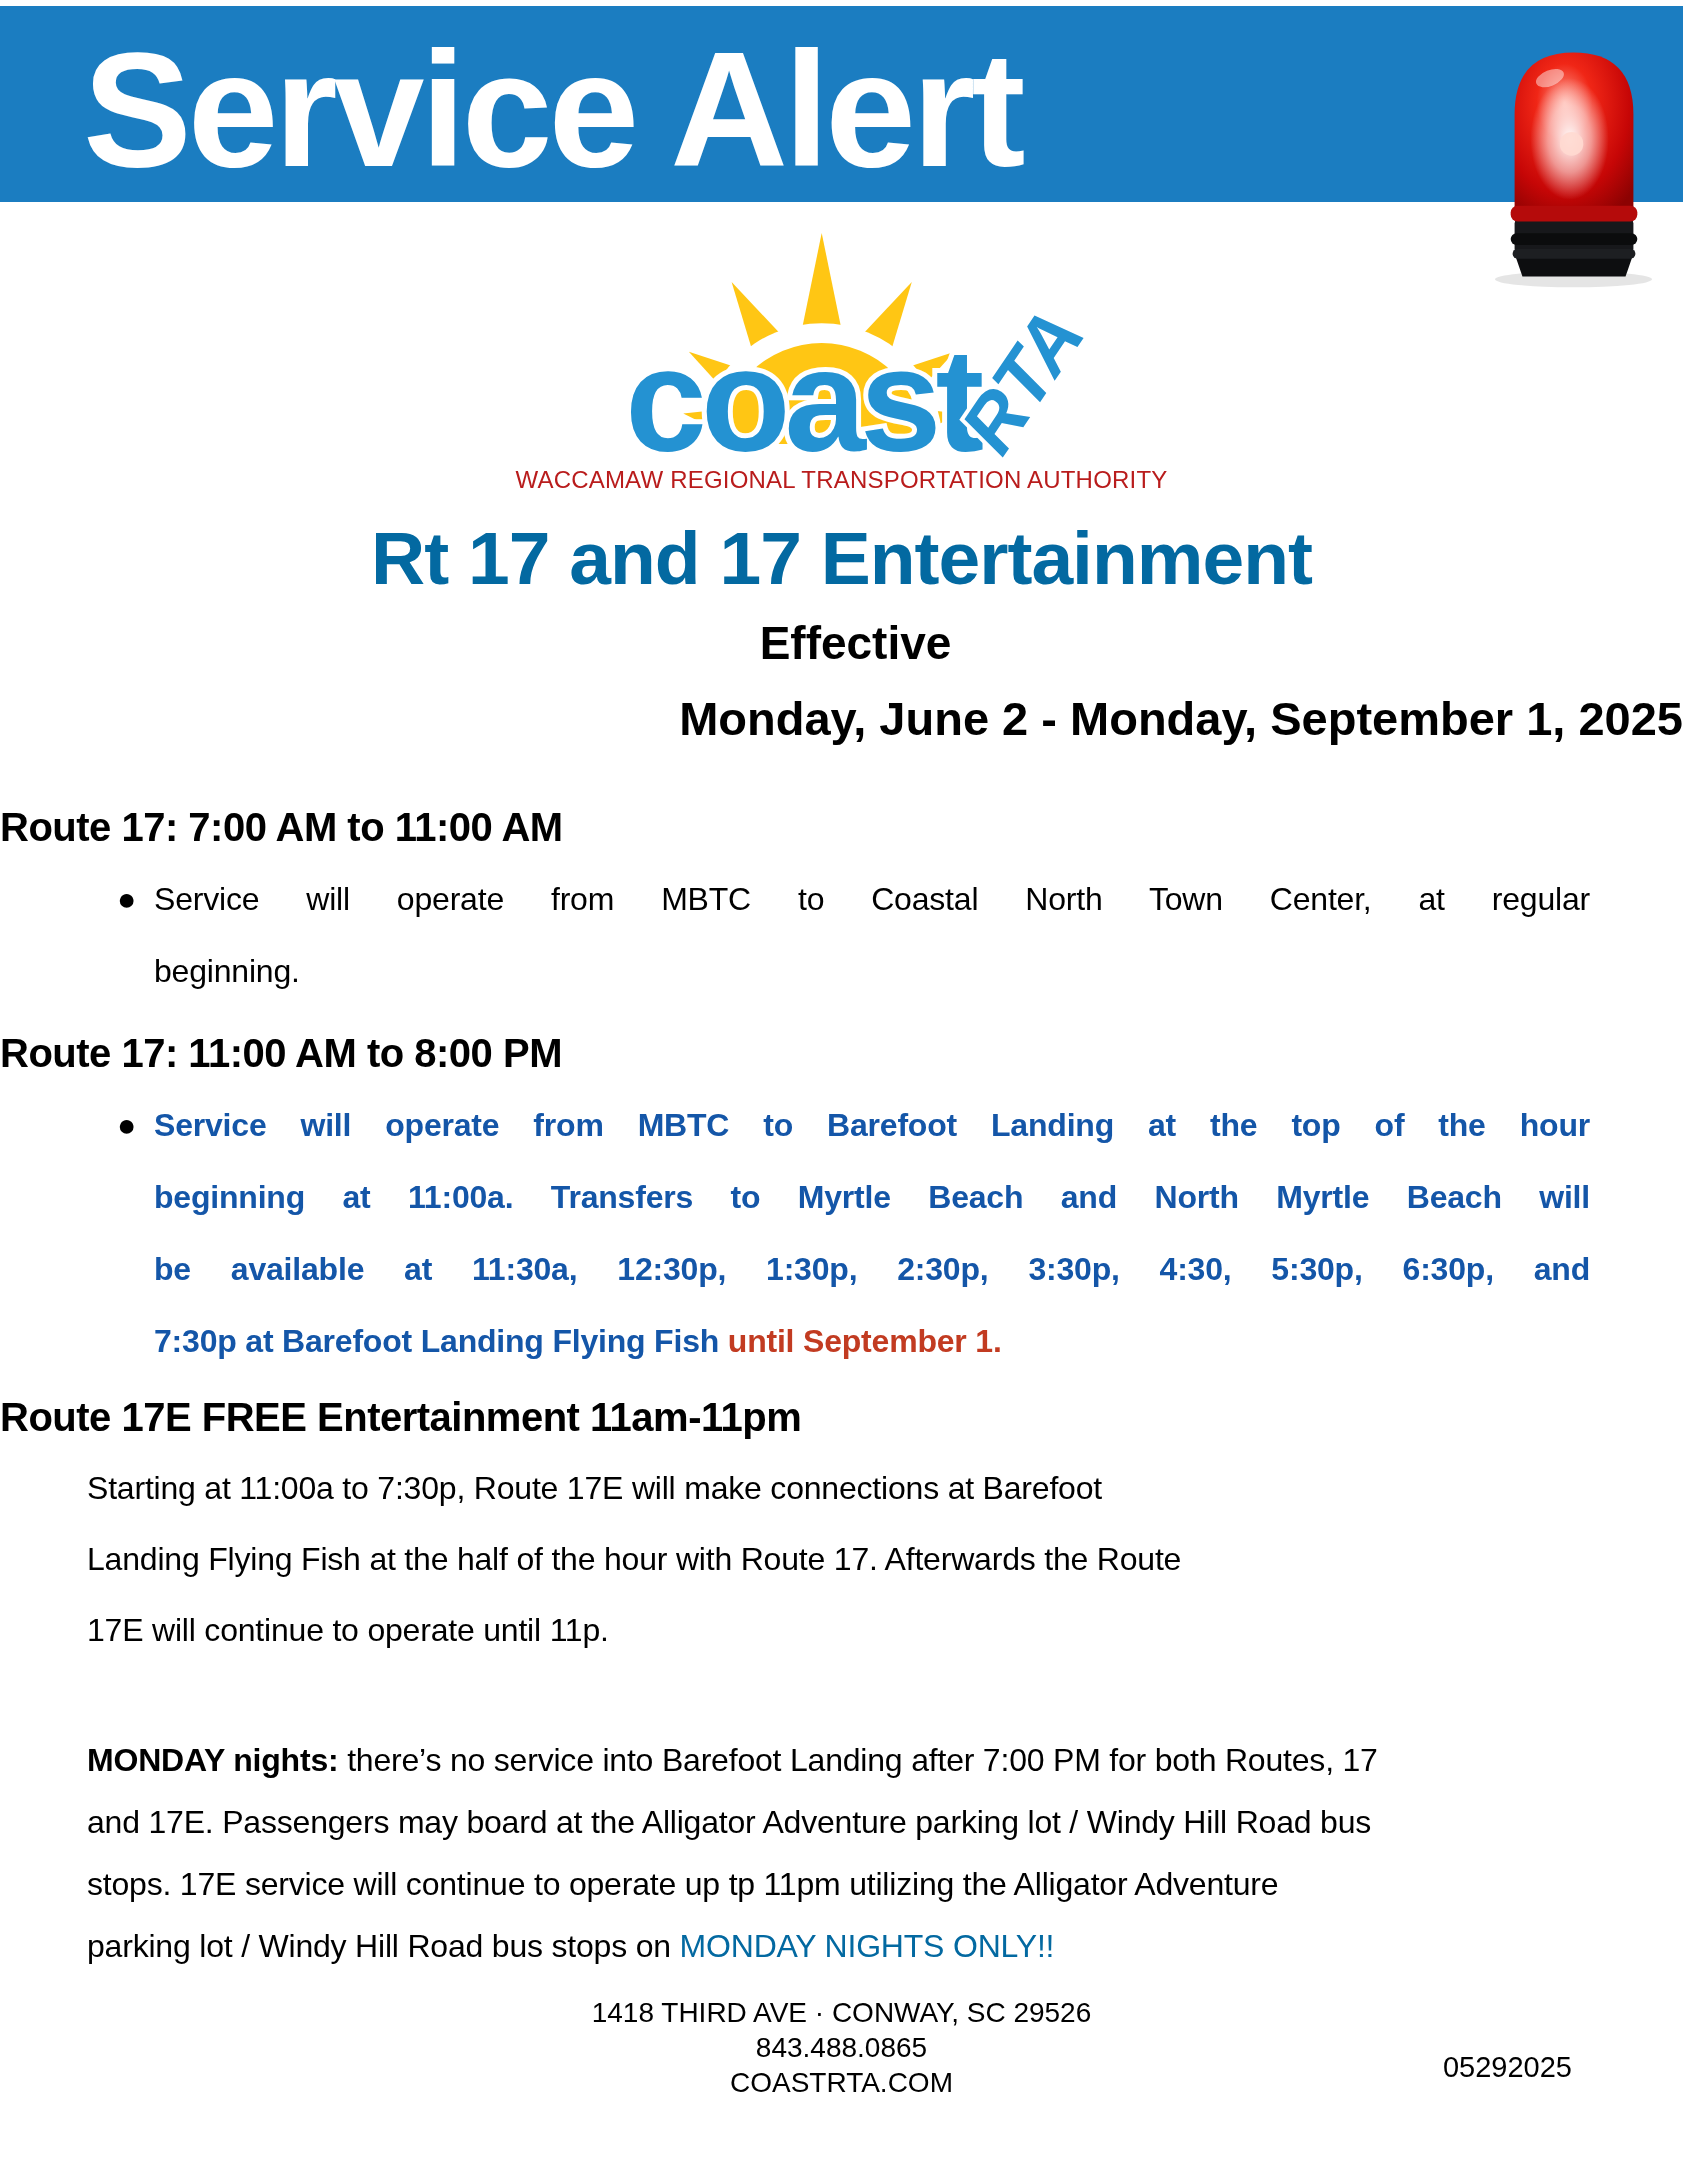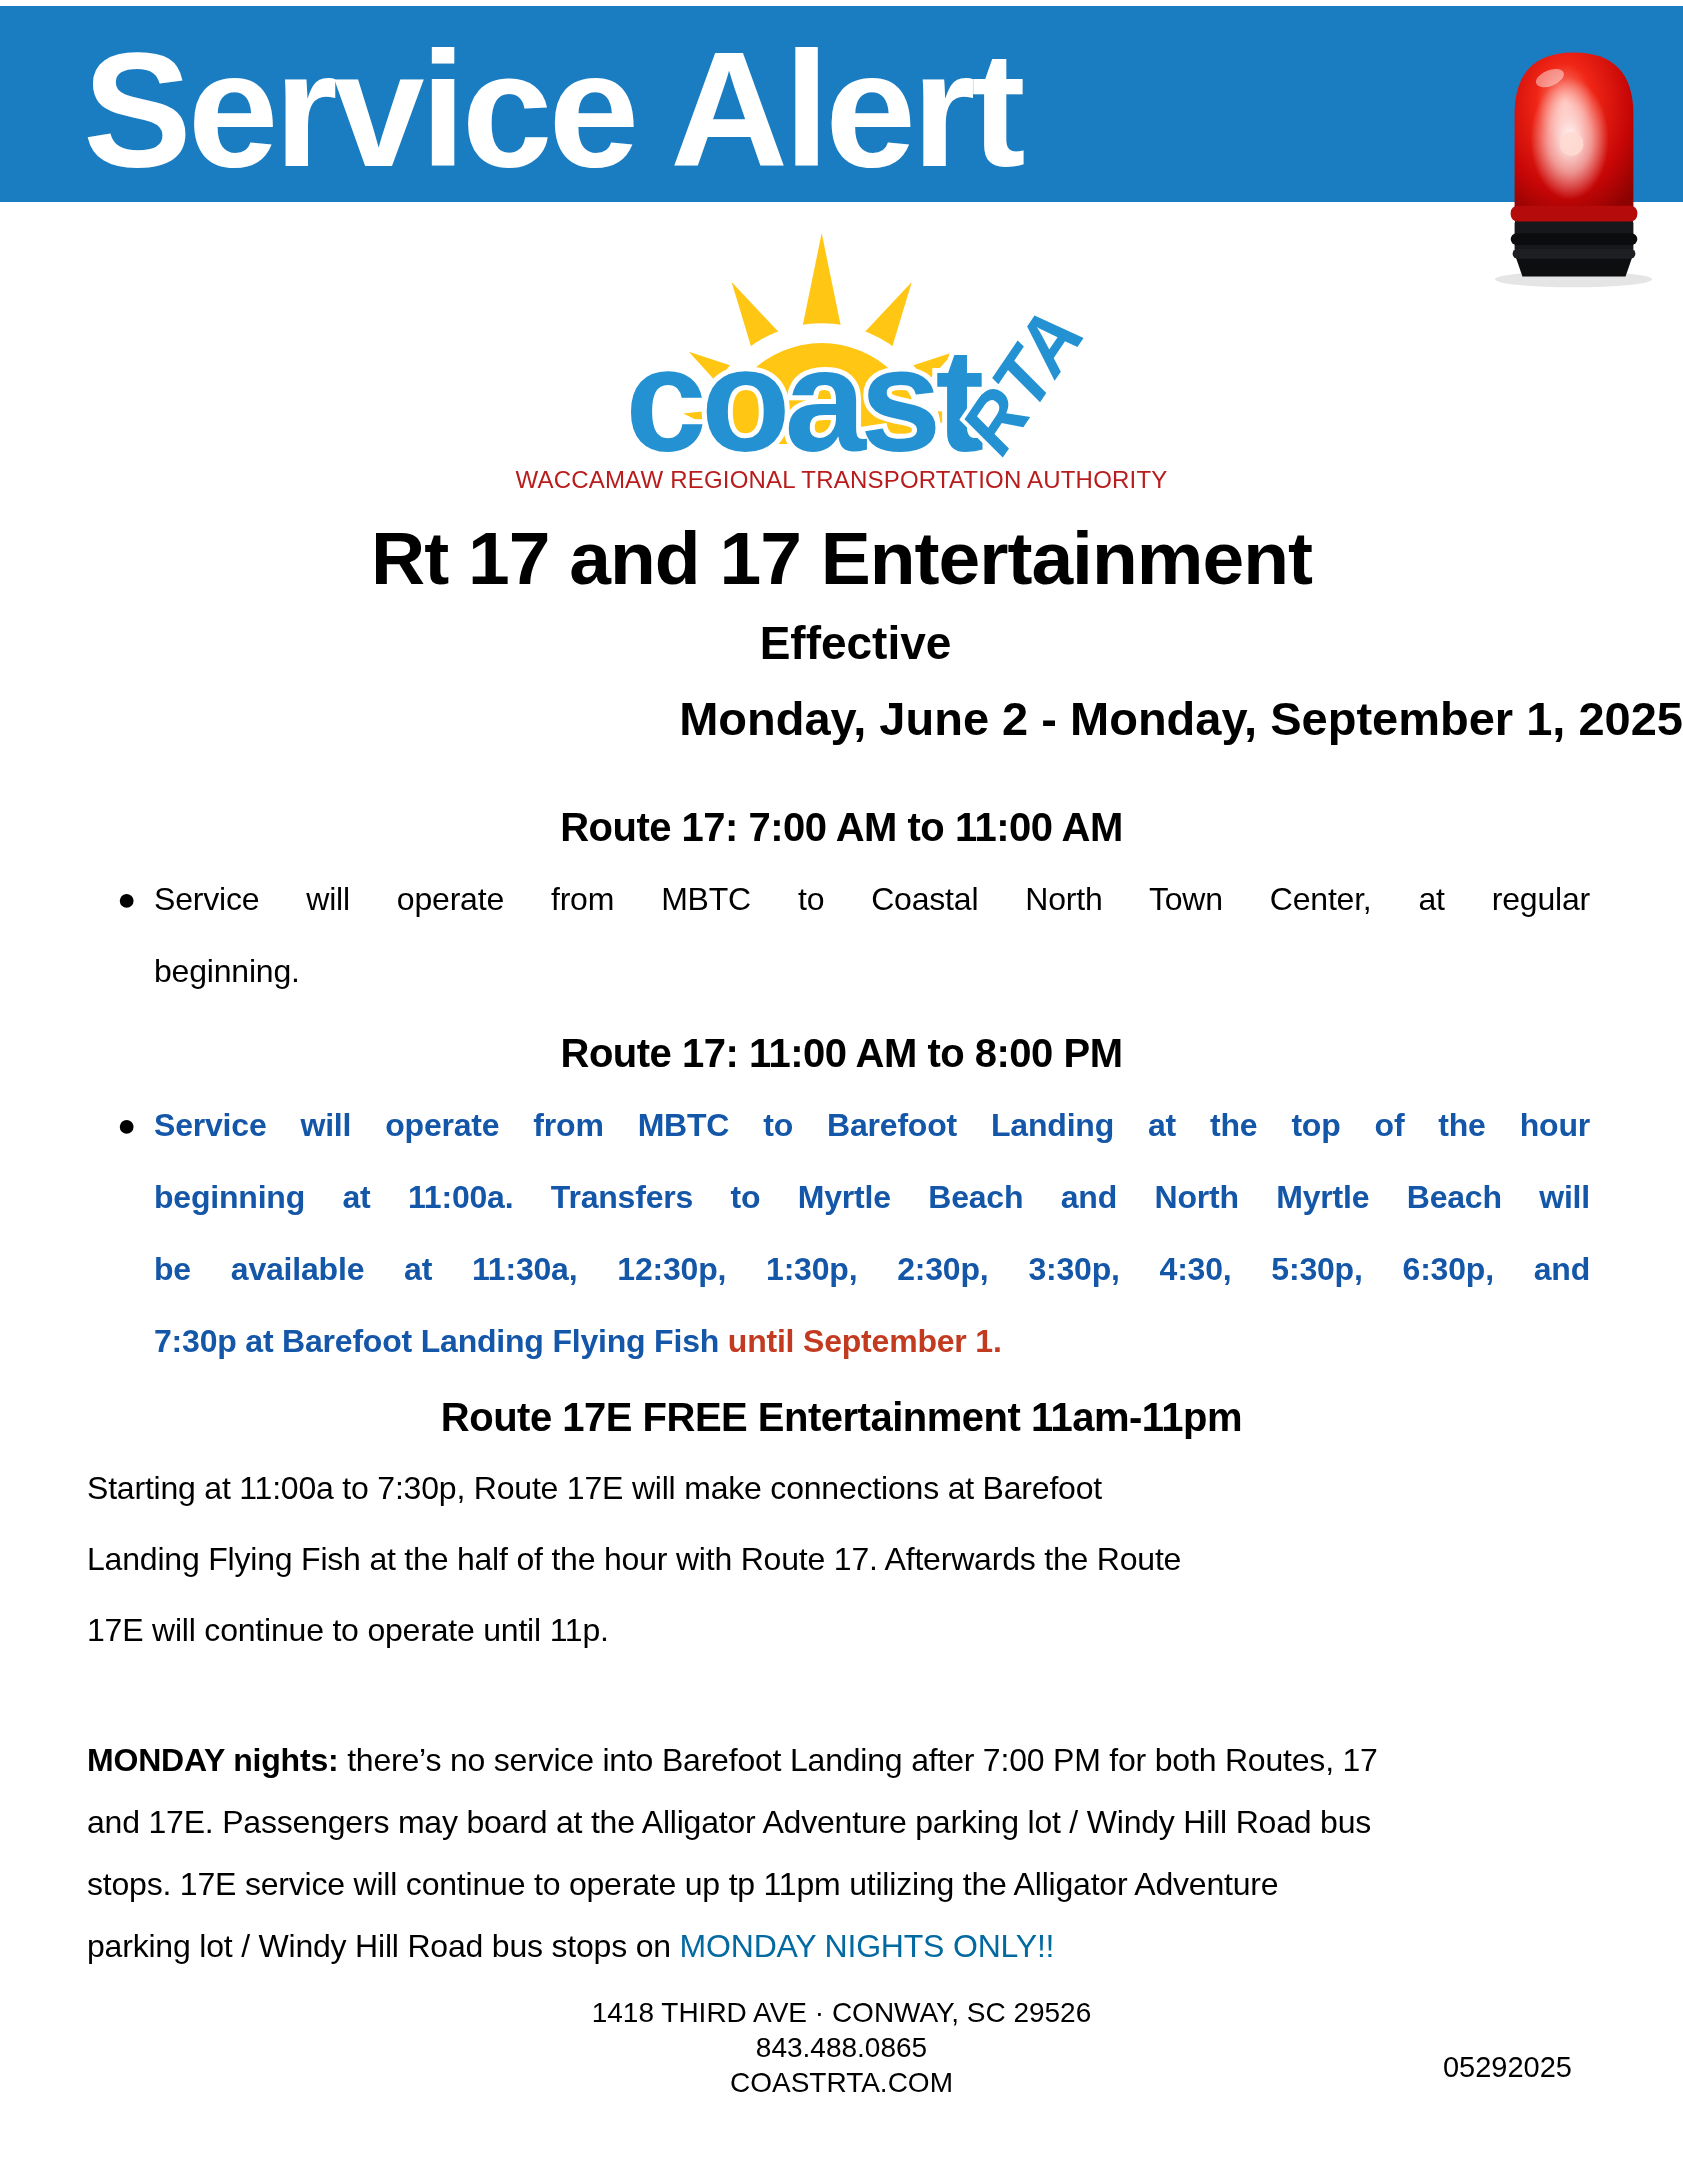--- a/index.html
+++ b/index.html
@@ -15,25 +15,25 @@
     font-size:163px; font-weight:bold; color:#ffffff; letter-spacing:-4px;
     white-space:nowrap;
   }
   .siren{position:absolute; top:40px; left:1493px; width:162px; height:249px; z-index:5;}
   
   .logo-block{margin-top:16px; text-align:center;}
   .logo-svg{width:693px; height:248px; display:inline-block; vertical-align:top;}
   .tagline{font-size:24px; letter-spacing:0.2px; color:#b91c1c; margin-top:0;}
   
   .alert-title{margin-top:22px; text-align:center; font-size:75px; font-weight:bold;
-    color:#000000; letter-spacing:-1px; line-height:1.12;}
+    color:#0369a1; letter-spacing:-1px; line-height:1.12;}
   .effective{margin-top:16px; text-align:center; font-size:46px; font-weight:bold; line-height:1.2;padding-left:28px;}
   .dates{margin-top:20px; text-align:right; font-size:47px; font-weight:bold; line-height:1.2;}
   
-  .sec-heading{text-align:center; font-size:40px; font-weight:bold; letter-spacing:-0.5px; line-height:1.2;}
+  .sec-heading{text-align:left; font-size:40px; font-weight:bold; letter-spacing:-0.5px; line-height:1.2;}
   .mt-h1{margin-top:55px;} .mt-h2{margin-top:22px;} .mt-h3{margin-top:16px;}
   .bullet-row{display:flex; margin:12px 93px 0 93px; font-size:32px; line-height:72px; letter-spacing:-0.2px;}
   .bullet-dot{width:61px; box-sizing:border-box; padding-left:24px; flex:none;}
   .bullet-text{flex:1; min-width:0;}
   .just .tline{text-align:justify; text-align-last:justify;}
   .lastline{text-align:left;}
   .sec-blue{color:#1456a8; font-weight:bold;}
   .hl-brick{color:#c23b21;}
   .para{margin:12px 87px 0 87px; font-size:32px; line-height:71px; letter-spacing:-0.2px;}
   .monday{margin:63px 87px 0 87px; font-size:32px; line-height:62px; letter-spacing:-0.2px;}

